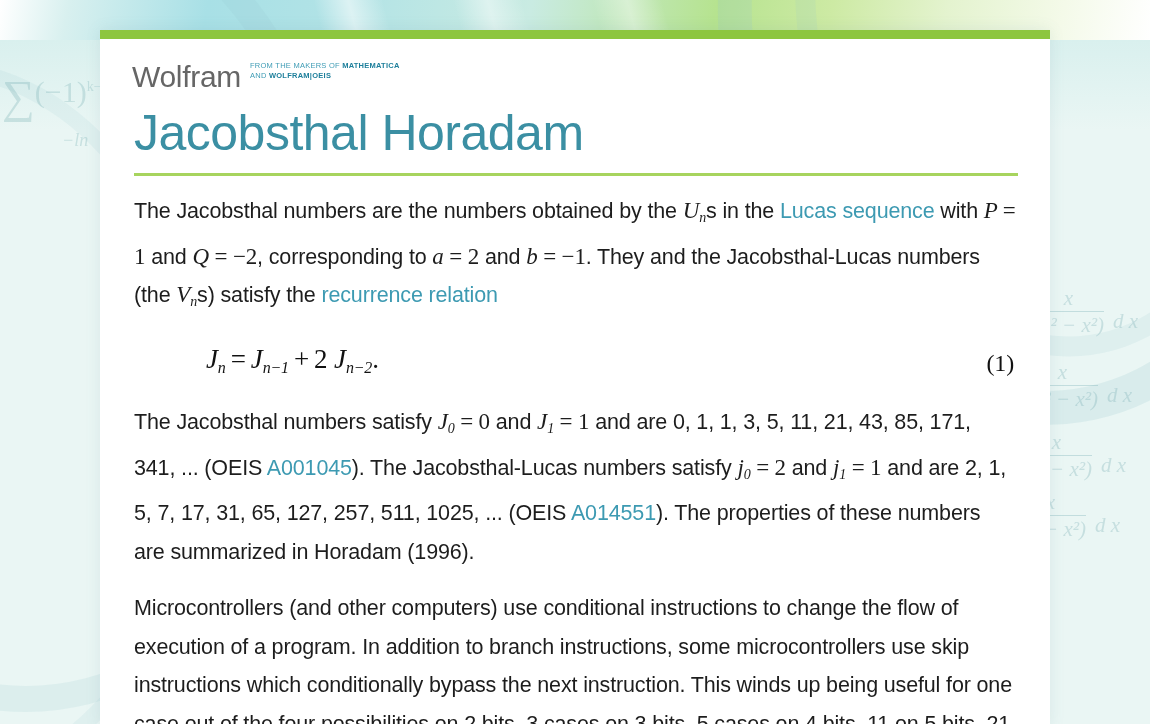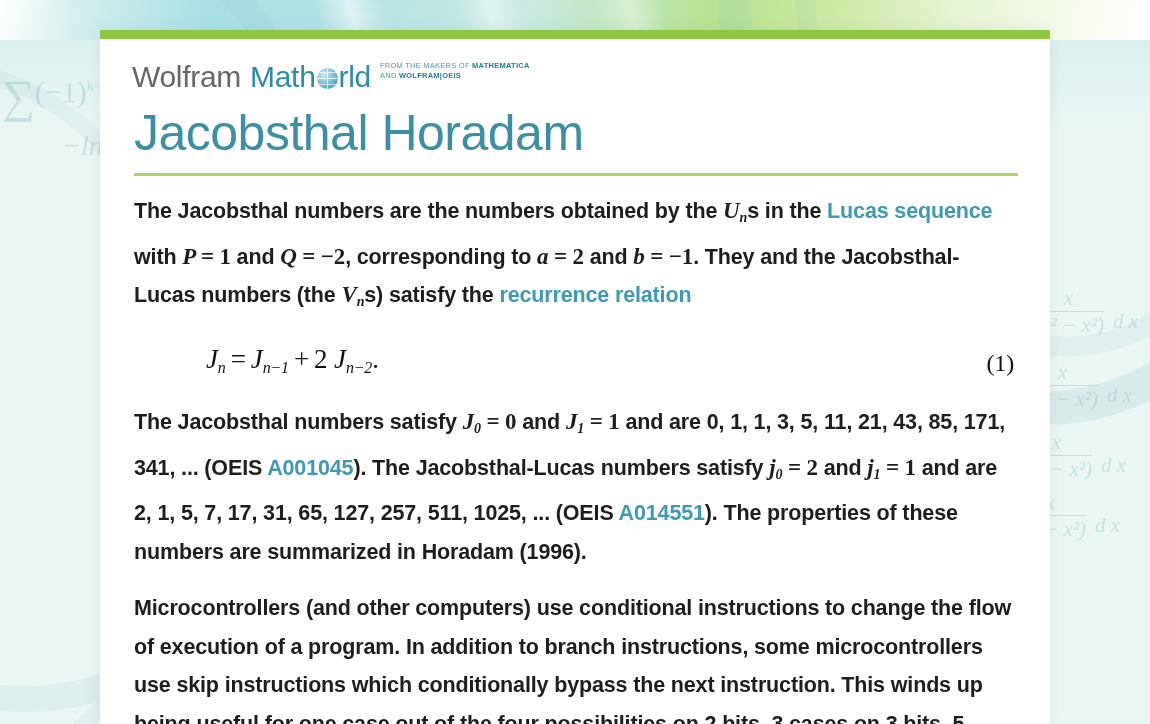--- a/index.html
+++ b/index.html
@@ -60,21 +60,21 @@
     position: absolute;
     color: rgba(120,175,180,.30);
     font-family: "Liberation Serif", serif;
     font-style: italic;
     white-space: nowrap;
     user-select: none;
   }
   .bgm-sum { left: 2px; top: 70px; font-size: 30px; font-style: normal; }
   .bgm-sum .sigma { font-size: 46px; vertical-align: -10px; }
   .bgm-sum sup, .bgm-sum sub { font-size: 14px; }
-  .bgm-ln { left: 62px; top: 130px; font-size: 28px; }
+  .bgm-ln { left: 62px; top: 130px; font-size: 18px; }
 
   .bg-frac {
     position: absolute;
     right: 2px;
     color: rgba(120,175,180,.32);
     font-family: "Liberation Serif", serif;
     font-style: italic;
     font-size: 21px;
     white-space: nowrap;
   }
@@ -176,21 +176,21 @@
 
   
   #body-col {
     margin: 0 2px;
     padding-top: 16px;
     font-size: 21.5px;
     line-height: 38.5px;
     color: #1d1d1d;
     letter-spacing: -.15px;
   }
-  #body-col p { margin: 0 0 18px 0; font-weight: bold; }
+  #body-col p { margin: 0 0 18px 0; }
   a.link { color: #3d9ab2; text-decoration: none; }
 
   
   .m {
     font-family: "Liberation Serif", serif;
     font-style: italic;
     font-size: 23px;
   }
   .m .up { font-style: normal; }
   .m sub {
@@ -261,25 +261,20 @@
   </div>
 </div>
 
 <div id="card">
   <div id="card-topbar"></div>
 
   <div id="card-inner">
 
     <div id="logo-row">
       <span class="logo-wolfram">Wolfram</span>
-      <span class="logo-mathworld">
-        <span>Math</span>
-        <span class="logo-globe"></span>
-        <span>rld</span>
-      </span>
       <div id="logo-tagline">
         <div><span>FROM THE MAKERS OF </span><b>MATHEMATICA</b></div>
         <div><span>AND </span><b>WOLFRAM|OEIS</b></div>
       </div>
     </div>
 
     <h1 id="page-title">Jacobsthal Horadam</h1>
     <div id="title-rule"></div>
 
     <div id="body-col">

